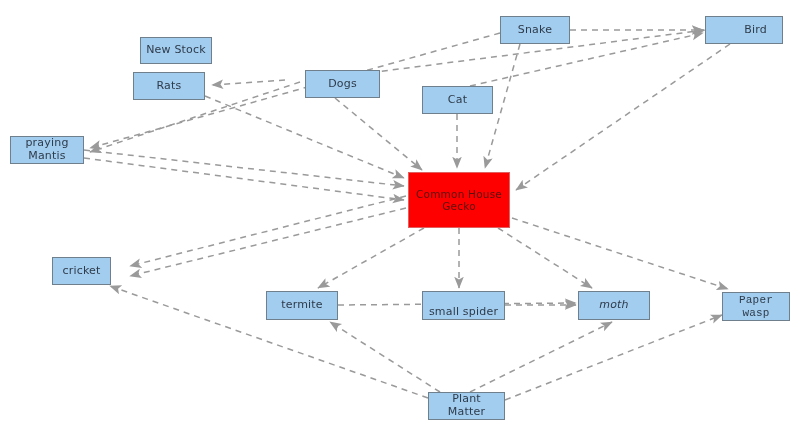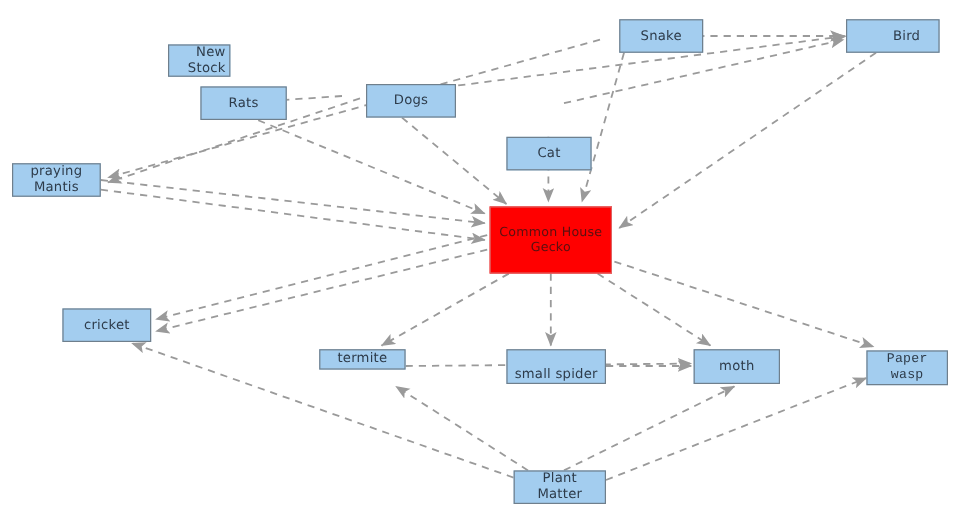--- a/index.html
+++ b/index.html
@@ -87,55 +87,55 @@
         <path d="M 338 305 L 576 303"></path>
         <path d="M 505 305 L 576 305"></path>
         <path d="M 470 392 L 612 322"></path>
         <path d="M 505 400 L 722 315"></path>
         <path d="M 440 392 L 330 322"></path>
         <path d="M 428 398 L 110 286"></path>
       </g>
   </svg>
 
   <div id="nodes">
-      <div class="node" style="left: 140px; top: 37px; width: 52px; height: 27px; text-align: right;">
+      <div class="node" style="left: 140px; top: 37px; width: 72px; height: 27px;">
         <span class="node-label">New Stock</span>
       </div>
-      <div class="node" style="left: 133px; top: 72px; width: 72px; height: 28px; margin-left: 34px;">
+      <div class="node" style="left: 133px; top: 72px; width: 72px; height: 28px;">
         <span class="node-label">Rats</span>
       </div>
       <div class="node" style="left: 285px; top: 70px; width: 75px; height: 28px; margin-left: 20px;">
         <span class="node-label">Dogs</span>
       </div>
-      <div class="node" style="left: 422px; top: 86px; width: 71px; height: 28px; margin-top: 28px;">
+      <div class="node" style="left: 422px; top: 86px; width: 71px; height: 28px;">
         <span class="node-label">Cat</span>
       </div>
-      <div class="node" style="left: 500px; top: 16px; width: 70px; height: 28px; margin-left: 16px;">
+      <div class="node" style="left: 500px; top: 16px; width: 70px; height: 28px;">
         <span class="node-label">Snake</span>
       </div>
       <div class="node" style="left: 705px; top: 16px; width: 78px; height: 28px; padding-left: 23px;">
         <span class="node-label">Bird</span>
       </div>
       <div class="node" style="left: 10px; top: 136px; width: 74px; height: 28px;">
         <span class="node-label">praying Mantis</span>
       </div>
       <div class="node focus" style="left: 408px; top: 172px; width: 102px; height: 56px;">
         <span class="node-label">Common House
 Gecko</span>
       </div>
-      <div class="node" style="left: 52px; top: 257px; width: 74px; height: 28px;">
+      <div class="node" style="left: 52px; top: 257px; width: 59px; height: 28px;">
         <span class="node-label">cricket</span>
       </div>
-      <div class="node" style="left: 266px; top: 291px; width: 72px; height: 17px;">
+      <div class="node" style="left: 266px; top: 291px; width: 72px; height: 29px;">
         <span class="node-label">termite</span>
       </div>
       <div class="node" style="left: 422px; top: 291px; width: 83px; height: 29px; align-items: flex-end;">
         <span class="node-label">small spider</span>
       </div>
-      <div class="node" style="left: 578px; top: 291px; width: 72px; height: 29px;">
+      <div class="node" style="left: 578px; top: 291px; width: 72px; height: 29px; font-style: italic;">
         <span class="node-label">moth</span>
       </div>
       <div class="node" style="left: 722px; top: 292px; width: 68px; height: 29px; font-family: Liberation Mono, monospace;">
         <span class="node-label">Paper wasp</span>
       </div>
       <div class="node" style="left: 428px; top: 392px; width: 77px; height: 28px;">
         <span class="node-label">Plant Matter</span>
       </div>
     </div>
 

